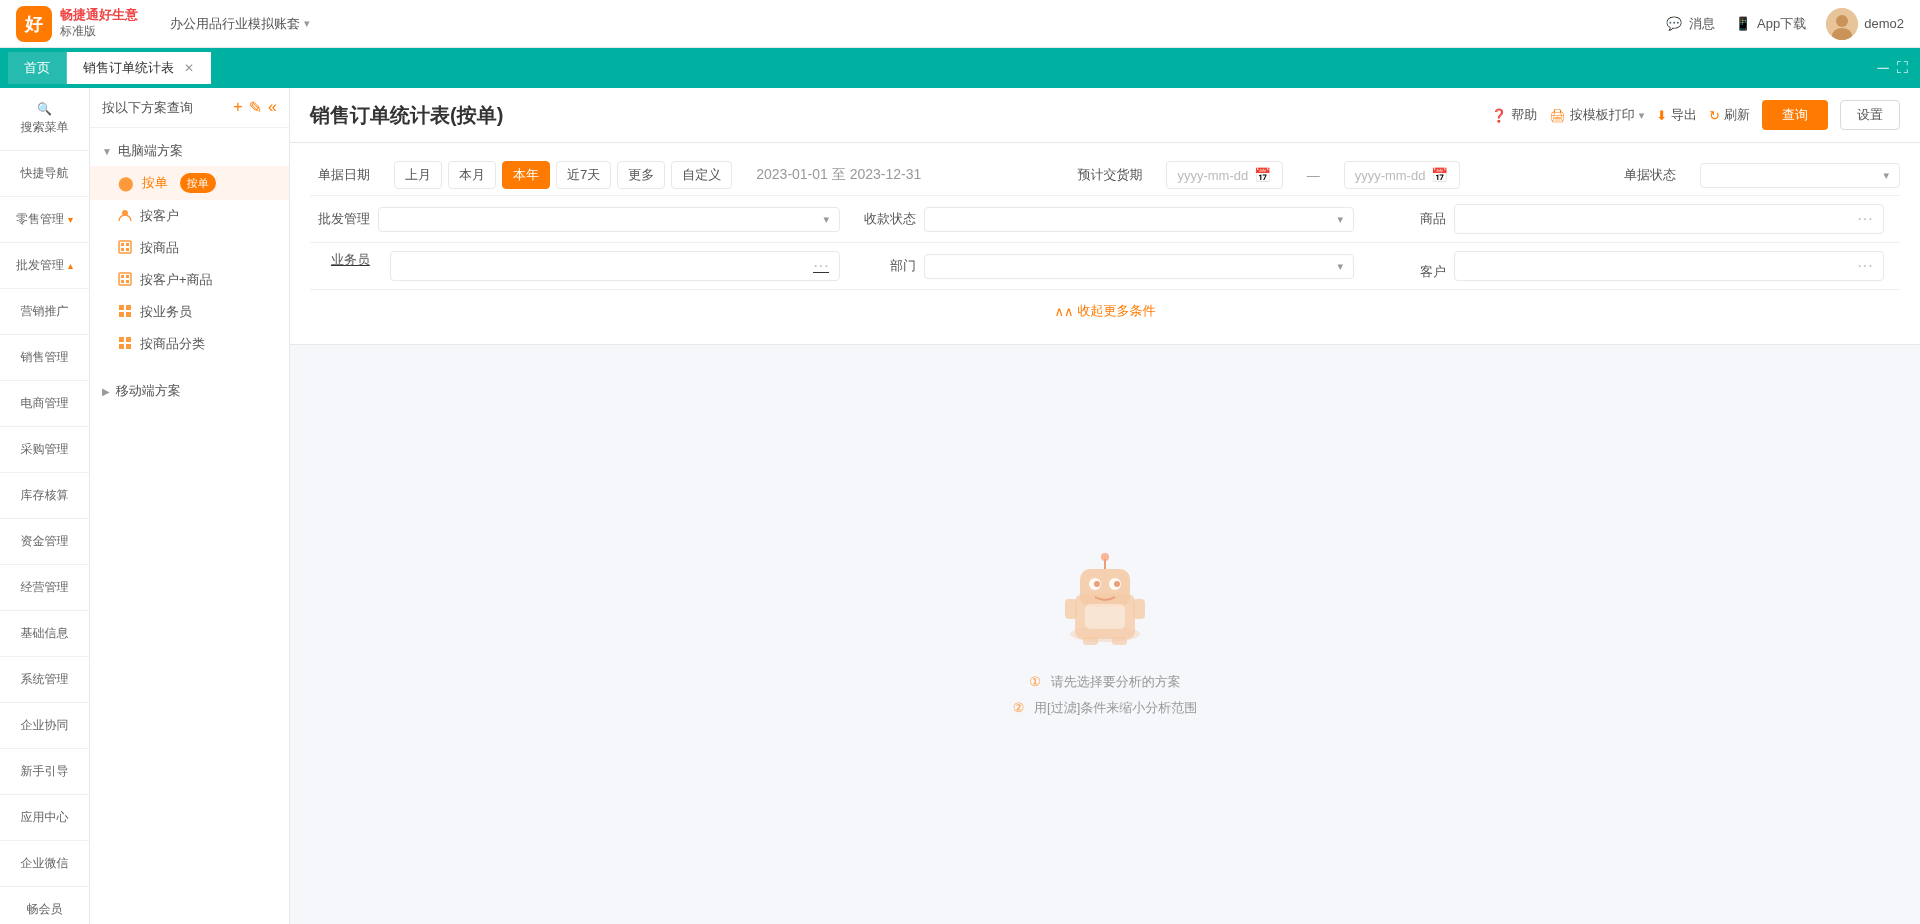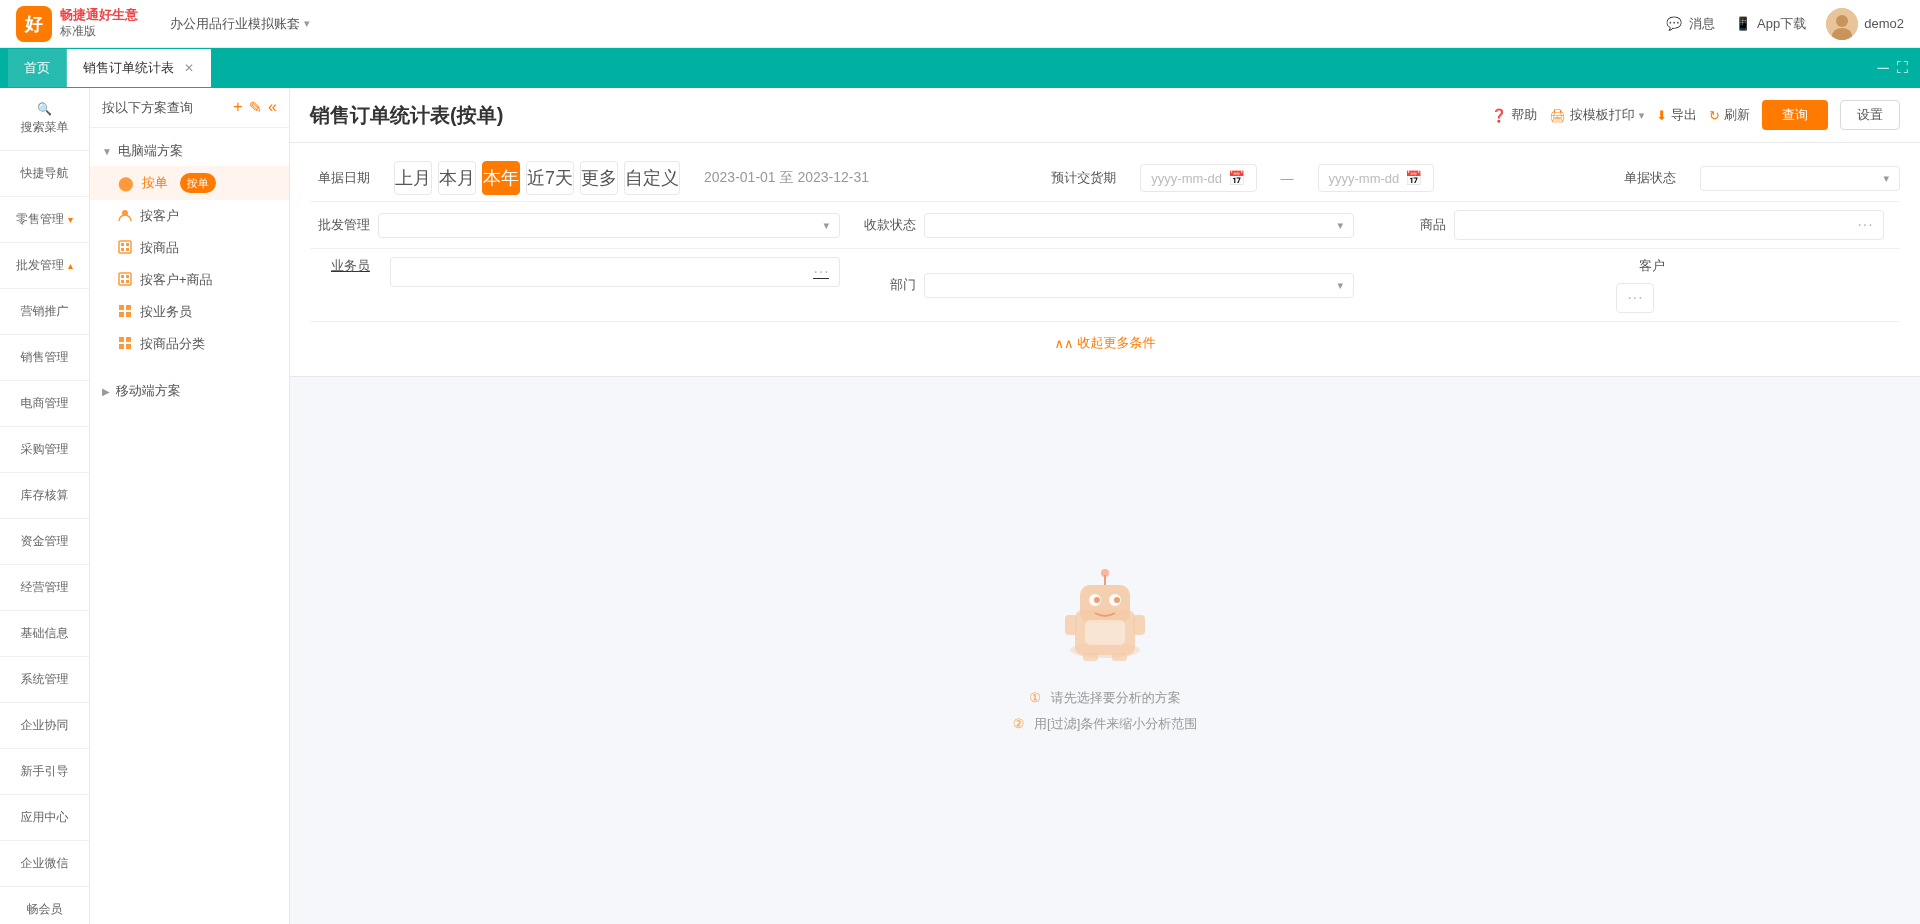--- a/index.html
+++ b/index.html
@@ -26,21 +26,21 @@
     .avatar { width: 32px; height: 32px; border-radius: 50%; background: #e8c49a; display: flex; align-items: center; justify-content: center; overflow: hidden; }
     .user-name { color: #555; font-size: 13px; cursor: pointer; }
 
     
     .tab-bar {
       display: flex; align-items: center;
       background: #00b0a0; height: 40px; padding: 0 0 0 8px;
     }
     .tab-item {
       display: flex; align-items: center; gap: 6px;
-      padding: 0 16px; height: 38px; color: #fff; font-size: 13px; cursor: pointer;
+      padding: 0 16px; height: 32px; color: #fff; font-size: 13px; cursor: pointer;
       border-right: 1px solid rgba(255,255,255,0.2);
     }
     .tab-item.home { background: rgba(255,255,255,0.15); }
     .tab-item.active { background: #fff; color: #333; }
     .tab-close { color: #999; font-size: 12px; margin-left: 4px; cursor: pointer; }
     .tab-bar-actions { margin-left: auto; display: flex; align-items: center; gap: 8px; padding-right: 12px; }
     .tab-action-btn { color: #fff; font-size: 16px; cursor: pointer; opacity: 0.8; }
 
     
     .main-layout { display: flex; height: calc(924px - 48px - 40px); }
@@ -101,21 +101,21 @@
       background: #fff; color: #555; border: 1px solid #d9d9d9; border-radius: 4px;
       padding: 5px 16px; font-size: 13px; cursor: pointer;
     }
 
     
     .filter-area {
       background: #fff; padding: 12px 20px; border-bottom: 1px solid #e8e8e8;
     }
     .filter-label { color: #555; font-size: 13px; white-space: nowrap; min-width: 60px; text-align: right; }
     .date-btn {
-      padding: 4px 0; border-radius: 4px; font-size: 18px; cursor: pointer;
+      padding: 4px 10px; border-radius: 4px; font-size: 13px; cursor: pointer;
       border: 1px solid #e8e8e8; background: #fff; color: #555;
     }
     .date-btn.active {
       background: #ff7a00; color: #fff; border-color: #ff7a00;
     }
     .date-range-text { color: #999; font-size: 14px; }
     .dash { color: #999; }
     .select-field {
       border: 1px solid #e8e8e8; border-radius: 4px; padding: 5px 10px;
       font-size: 13px; color: #555; background: #fff; min-width: 200px;
@@ -464,21 +464,21 @@
               <span class="ellipsis-btn">···</span>
             </div>
           </div>
           <div style="display:flex; align-items:center; gap:8px; padding:8px 16px;">
             <span class="filter-label">部门</span>
             <div class="select-field" style="flex:1;">
               <span style="color:#bbb;"></span>
               <span class="chevron">▾</span>
             </div>
           </div>
-          <div style="display:flex; align-items:center; gap:8px; padding:8px 16px;flex-direction:column;">
+          <div style="display:flex; align-items:flex-end; gap:8px; padding:8px 16px;">
             <span class="filter-label">客户</span>
             <div style="flex:1; border:1px solid #e8e8e8; border-radius:4px; padding:5px 10px; background:#fff; display:flex; justify-content:flex-end;">
               <span class="ellipsis-btn">···</span>
             </div>
           </div>
         </div>
 
         <div class="filter-divider">
           <div class="collapse-btn">
             <span>∧∧</span>

